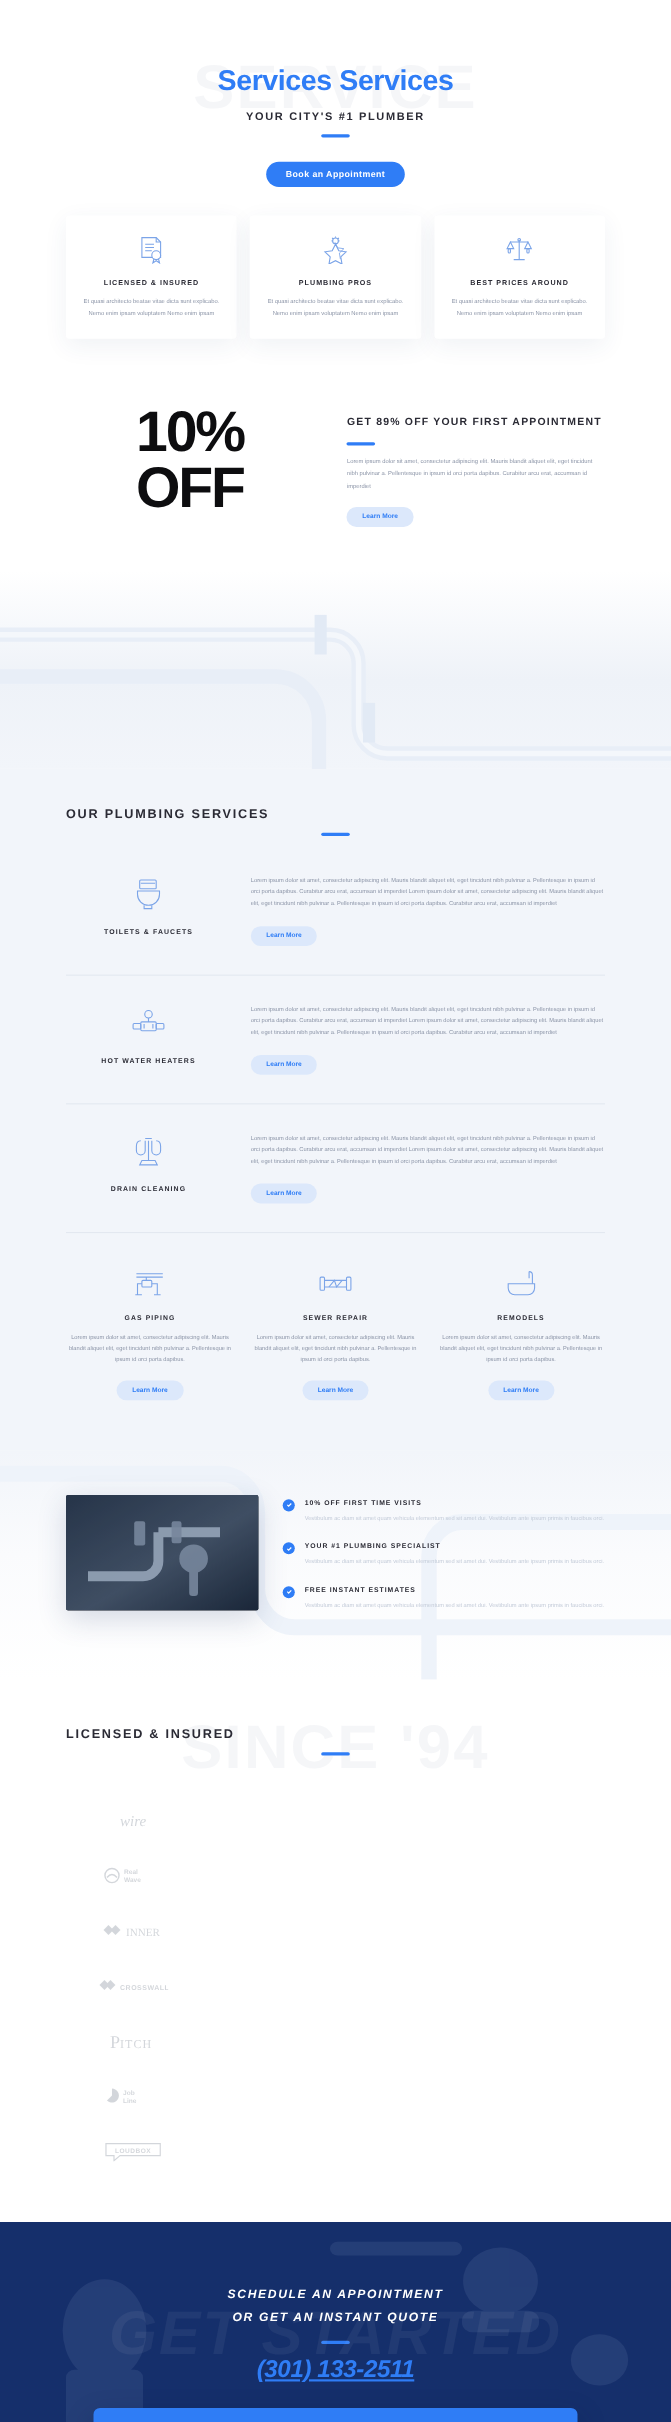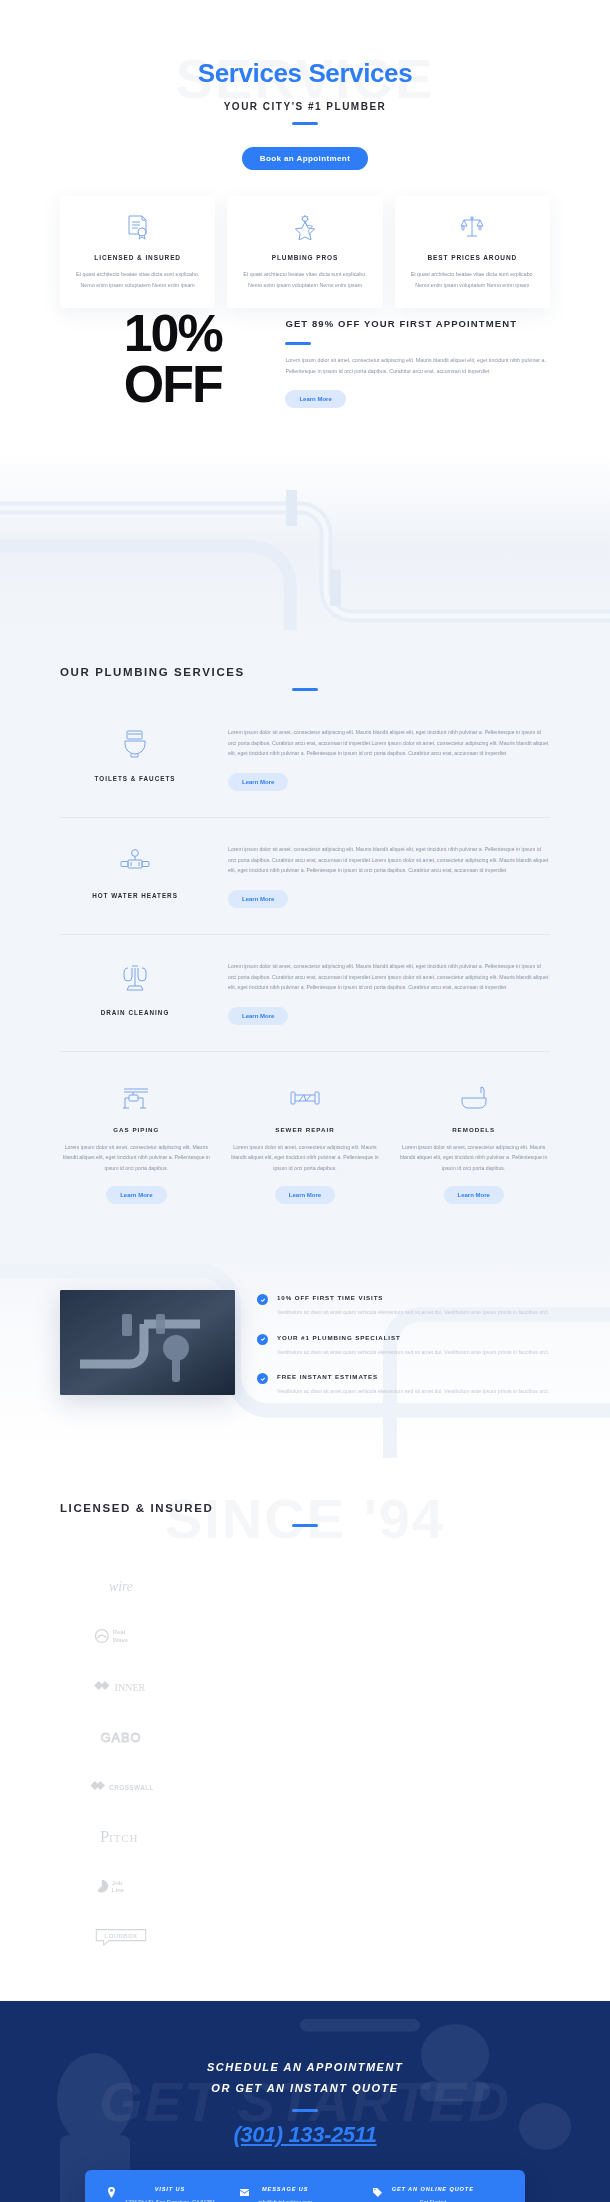--- a/index.html
+++ b/index.html
@@ -57,21 +57,21 @@
   .card .ttl {
     margin-top:12px; font-size:6.5px; font-weight:700;
     letter-spacing:.9px; color:#2b2b35;
   }
   .card .txt {
     margin-top:8px; font-size:5.3px; line-height:2.0;
     color:#8a93a6;
   }
 
   
-  .promo { display:flex; align-items:flex-start; }
+  .promo { display:flex; gap:30px; align-items:flex-start; margin-top:60px; }
   .promo-left { width:46%; text-align:center; }
   .promo-left .big {
     font-size:52px; font-weight:800; line-height:0.98;
     letter-spacing:-2px; color:#0d0d0f;
   }
   .promo-right { flex:1; padding-top:8px; }
   .promo-right h3 {
     font-size:9.5px; font-weight:700; letter-spacing:1.1px;
     line-height:1.7; color:#2b2b35;
   }
@@ -494,25 +494,20 @@
       </div>
       <div class="logo-cell">
         <svg viewBox="0 0 70 22">
           <g fill="#5a6677">
               <rect x="7" y="7" width="7" height="7" transform="rotate(45 10.5 10.5)"></rect>
           <rect x="14" y="7" width="7" height="7" transform="rotate(45 17.5 10.5)"></rect>
             </g>
           <text x="28" y="16" font-family="Liberation Serif, serif" font-size="11" fill="#5a6677">INNER</text>
         </svg>
       </div>
-      <div class="logo-cell">
-        <svg viewBox="0 0 70 22">
-            <text x="35" y="17" font-family="Liberation Sans, sans-serif" font-size="14" fill="none" stroke="#5a6677" stroke-width="1" text-anchor="middle" letter-spacing="1">GABO</text>
-          </svg>
-      </div>
 
       <div class="logo-cell">
         <svg viewBox="0 0 70 22">
           <g fill="#5a6677">
               <rect x="3" y="7" width="7" height="7" transform="rotate(45 6.5 10.5)"></rect>
           <rect x="9" y="7" width="7" height="7" transform="rotate(45 12.5 10.5)"></rect>
             </g>
           <text x="22" y="15" font-family="Liberation Sans, sans-serif" font-size="7" font-weight="bold" fill="#5a6677" letter-spacing="0.5">CROSSWALL</text>
         </svg>
       </div>

